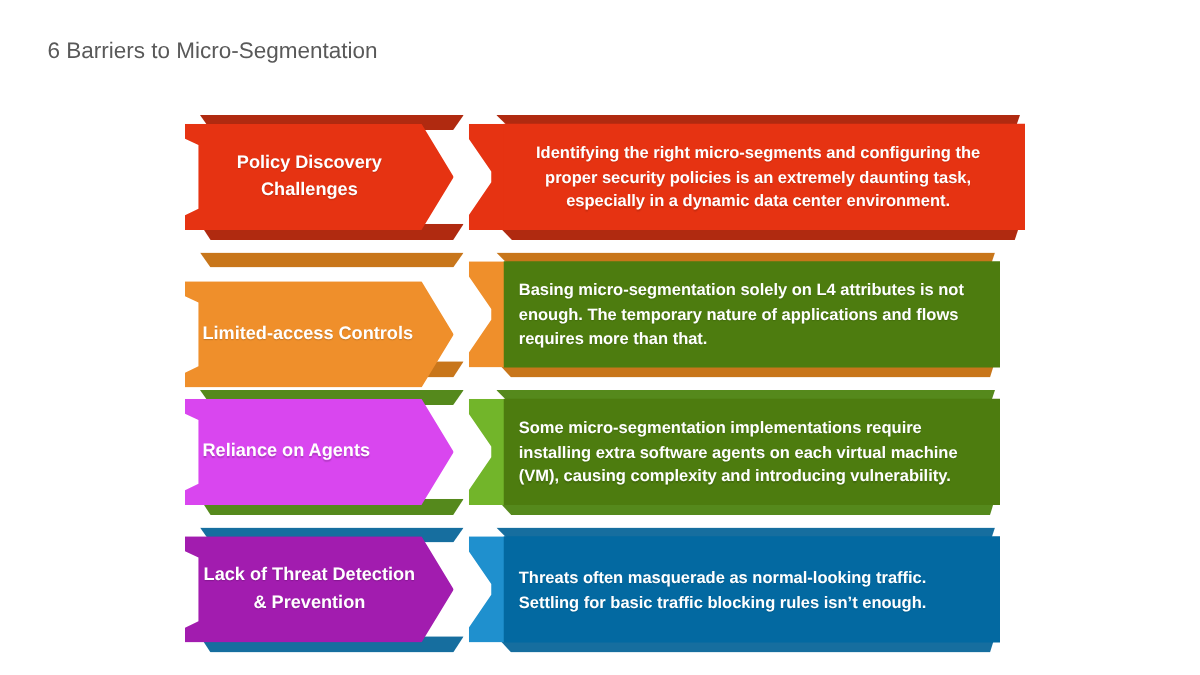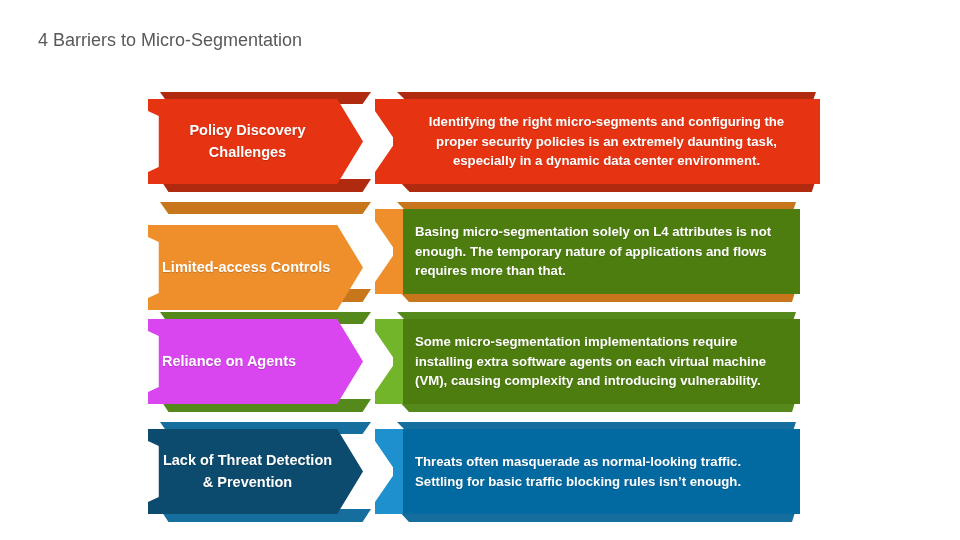--- a/index.html
+++ b/index.html
@@ -169,21 +169,21 @@
     padding-right: 22px;
     text-shadow: 0 1px 1px rgba(0,0,0,0.14);
   }
 </style>
 </head>
 <body>
 
 <div class="slide">
 
   <div class="header">
-    <div class="subtitle">4 Barriers to Micro-Segmentation</div>
+    <div class="subtitle">6 Barriers to Micro-Segmentation</div>
   </div>
 
   <div class="rows">
       <div class="row">
         <div class="label-wrap">
           <div class="label-strip-bot" style="background: rgb(176, 42, 16);"></div>
           <div class="label-strip-top" style="background: rgb(176, 42, 16);"></div>
           <div class="label-face" style="background: rgb(230, 51, 18);">
             <div class="label-text">Policy Discovery Challenges</div>
           </div>
@@ -228,21 +228,21 @@
           <div class="desc-notch" style="background: rgb(114, 181, 42);"></div>
           <div class="desc-body" style="background: #4d7c0f;">
             <div class="desc-text">Some micro-segmentation implementations require installing extra software agents on each virtual machine (VM), causing complexity and introducing vulnerability.</div>
           </div>
         </div>
       </div>
       <div class="row">
         <div class="label-wrap">
           <div class="label-strip-bot" style="background: rgb(22, 110, 159);"></div>
           <div class="label-strip-top" style="background: rgb(22, 110, 159);"></div>
-          <div class="label-face" style="background: #0c4a6e;">
+          <div class="label-face" style="background: #a21caf;">
             <div class="label-text">Lack of Threat Detection &amp; Prevention</div>
           </div>
         </div>
         <div class="desc-wrap" style="left: 375px; width: 425px;">
           <div class="desc-strip-bot" style="background: rgb(22, 110, 159);"></div>
           <div class="desc-strip-top" style="background: rgb(22, 110, 159);"></div>
           <div class="desc-notch" style="background: rgb(31, 144, 206);"></div>
           <div class="desc-body" style="background: #0369a1;">
             <div class="desc-text">Threats often masquerade as normal-looking traffic. Settling for basic traffic blocking rules isn’t enough.</div>
           </div>

